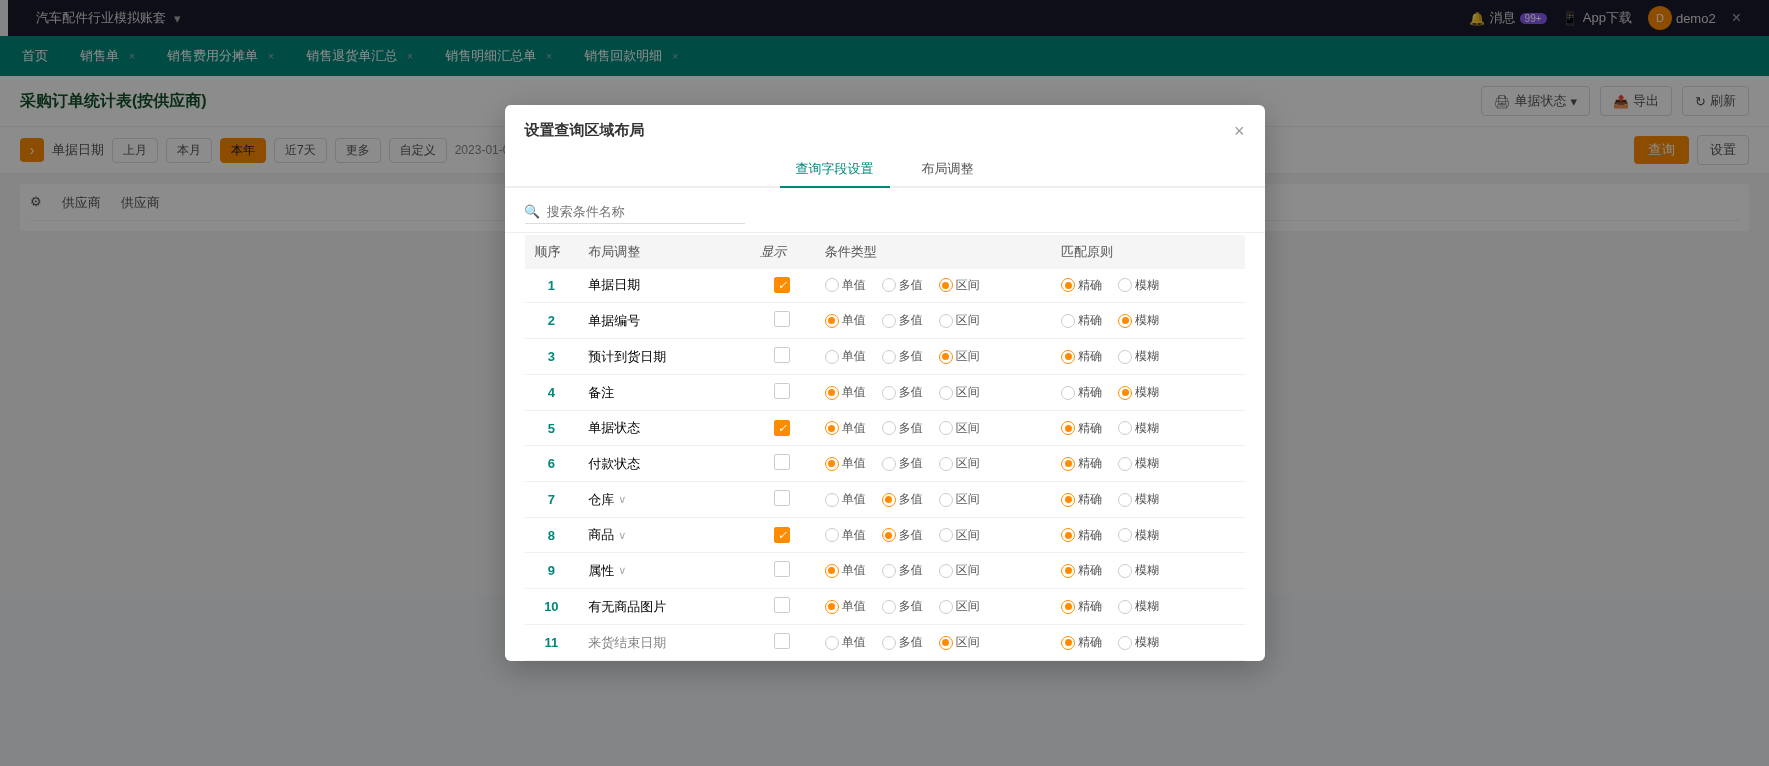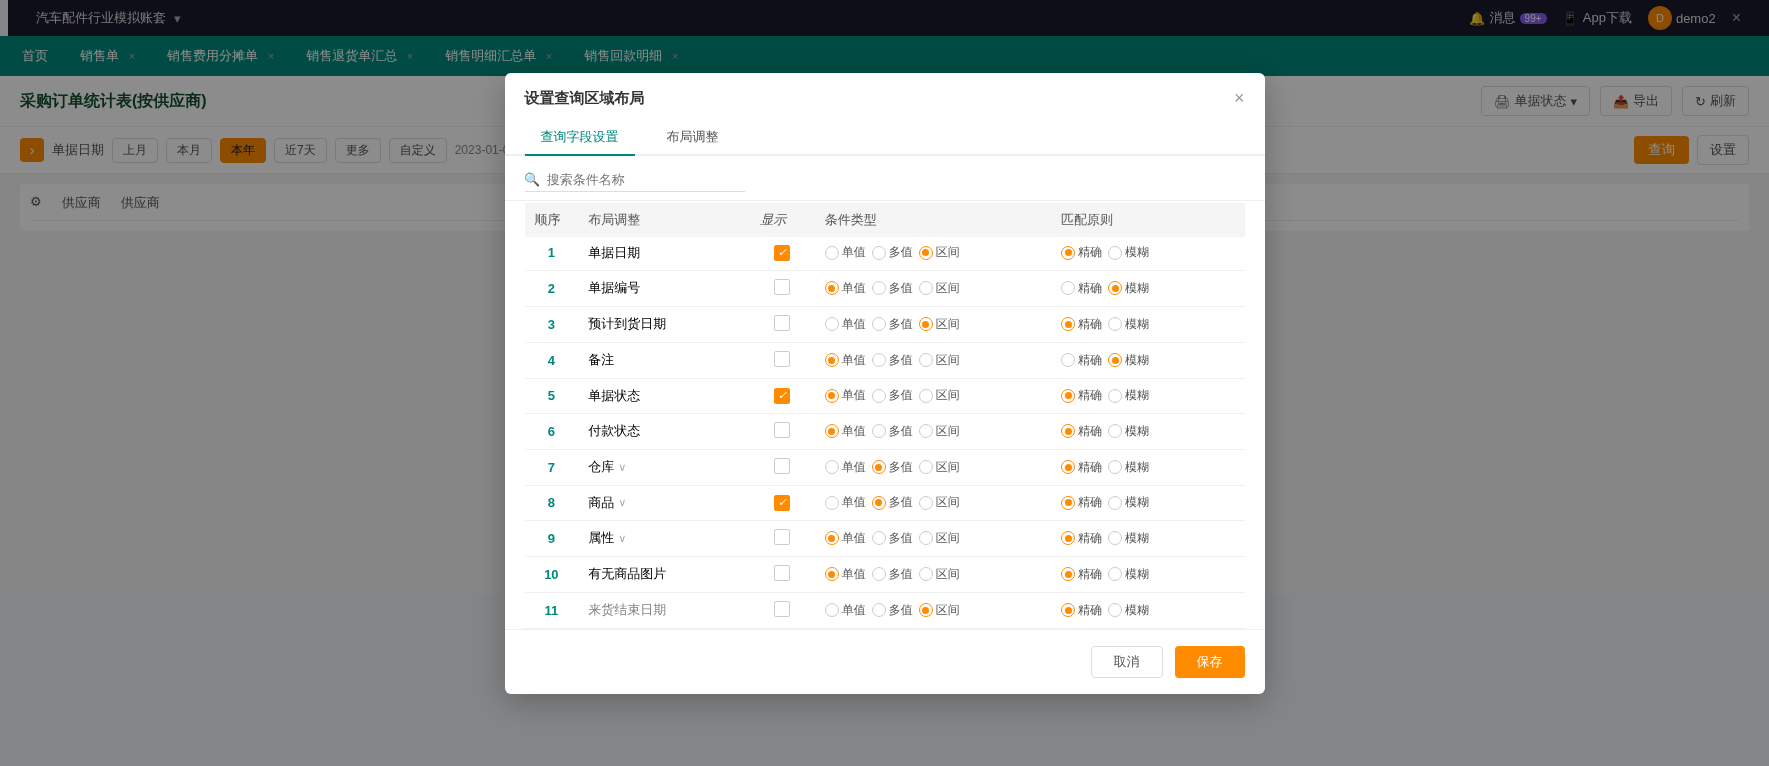--- a/index.html
+++ b/index.html
@@ -110,20 +110,21 @@
     .modal-title { font-size: 15px; font-weight: bold; color: #333; }
     .modal-close { cursor: pointer; color: #999; font-size: 18px; line-height: 1; }
 
     
     .modal-tabs {
       display: flex;
       gap: 16px;
       padding: 0 20px;
       border-bottom: 2px solid #eee;
       margin-top: 12px;
+      justify-content: center;
     }
     .modal-tab {
       padding: 8px 16px;
       cursor: pointer;
       font-size: 13px;
       color: #555;
       border-bottom: 2px solid transparent;
       margin-bottom: -2px;
     }
     .modal-tab.active { color: #00897b; border-bottom: 2px solid #00897b; }
@@ -177,21 +178,21 @@
     .checkbox-custom {
       width: 16px; height: 16px;
       border: 1.5px solid #ccc; border-radius: 2px;
       display: inline-flex; align-items: center; justify-content: center;
       cursor: pointer; background: #fff;
     }
     .checkbox-custom.checked { background: #ff8c00; border-color: #ff8c00; }
     .checkbox-custom.checked::after { content: '✓'; color: #fff; font-size: 11px; }
 
     
-    .radio-group { display: flex; align-items: center; gap: 6px; }
+    .radio-group { display: flex; align-items: center; gap: 16px; }
     .radio-item { display: flex; align-items: center; gap: 3px; cursor: pointer; font-size: 12px; color: #555; }
     .radio-dot {
       width: 14px; height: 14px; border-radius: 50%;
       border: 1.5px solid #ccc;
       display: inline-flex; align-items: center; justify-content: center;
       background: #fff;
     }
     .radio-dot.selected { border-color: #ff8c00; }
     .radio-dot.selected::after { content: ''; width: 7px; height: 7px; border-radius: 50%; background: #ff8c00; }
 
@@ -726,18 +727,14 @@
         <span class="radio-dot "></span>
         <span>模糊</span>
       </label>
     </div>
   </td>
             </tr>
           </tbody>
       </table>
     </div>
 
-    <div class="modal-footer">
-      <button class="btn-cancel">取消</button>
-      <button class="btn-save">保存</button>
-    </div>
   </div>
 </div>
 
 </body></html>

